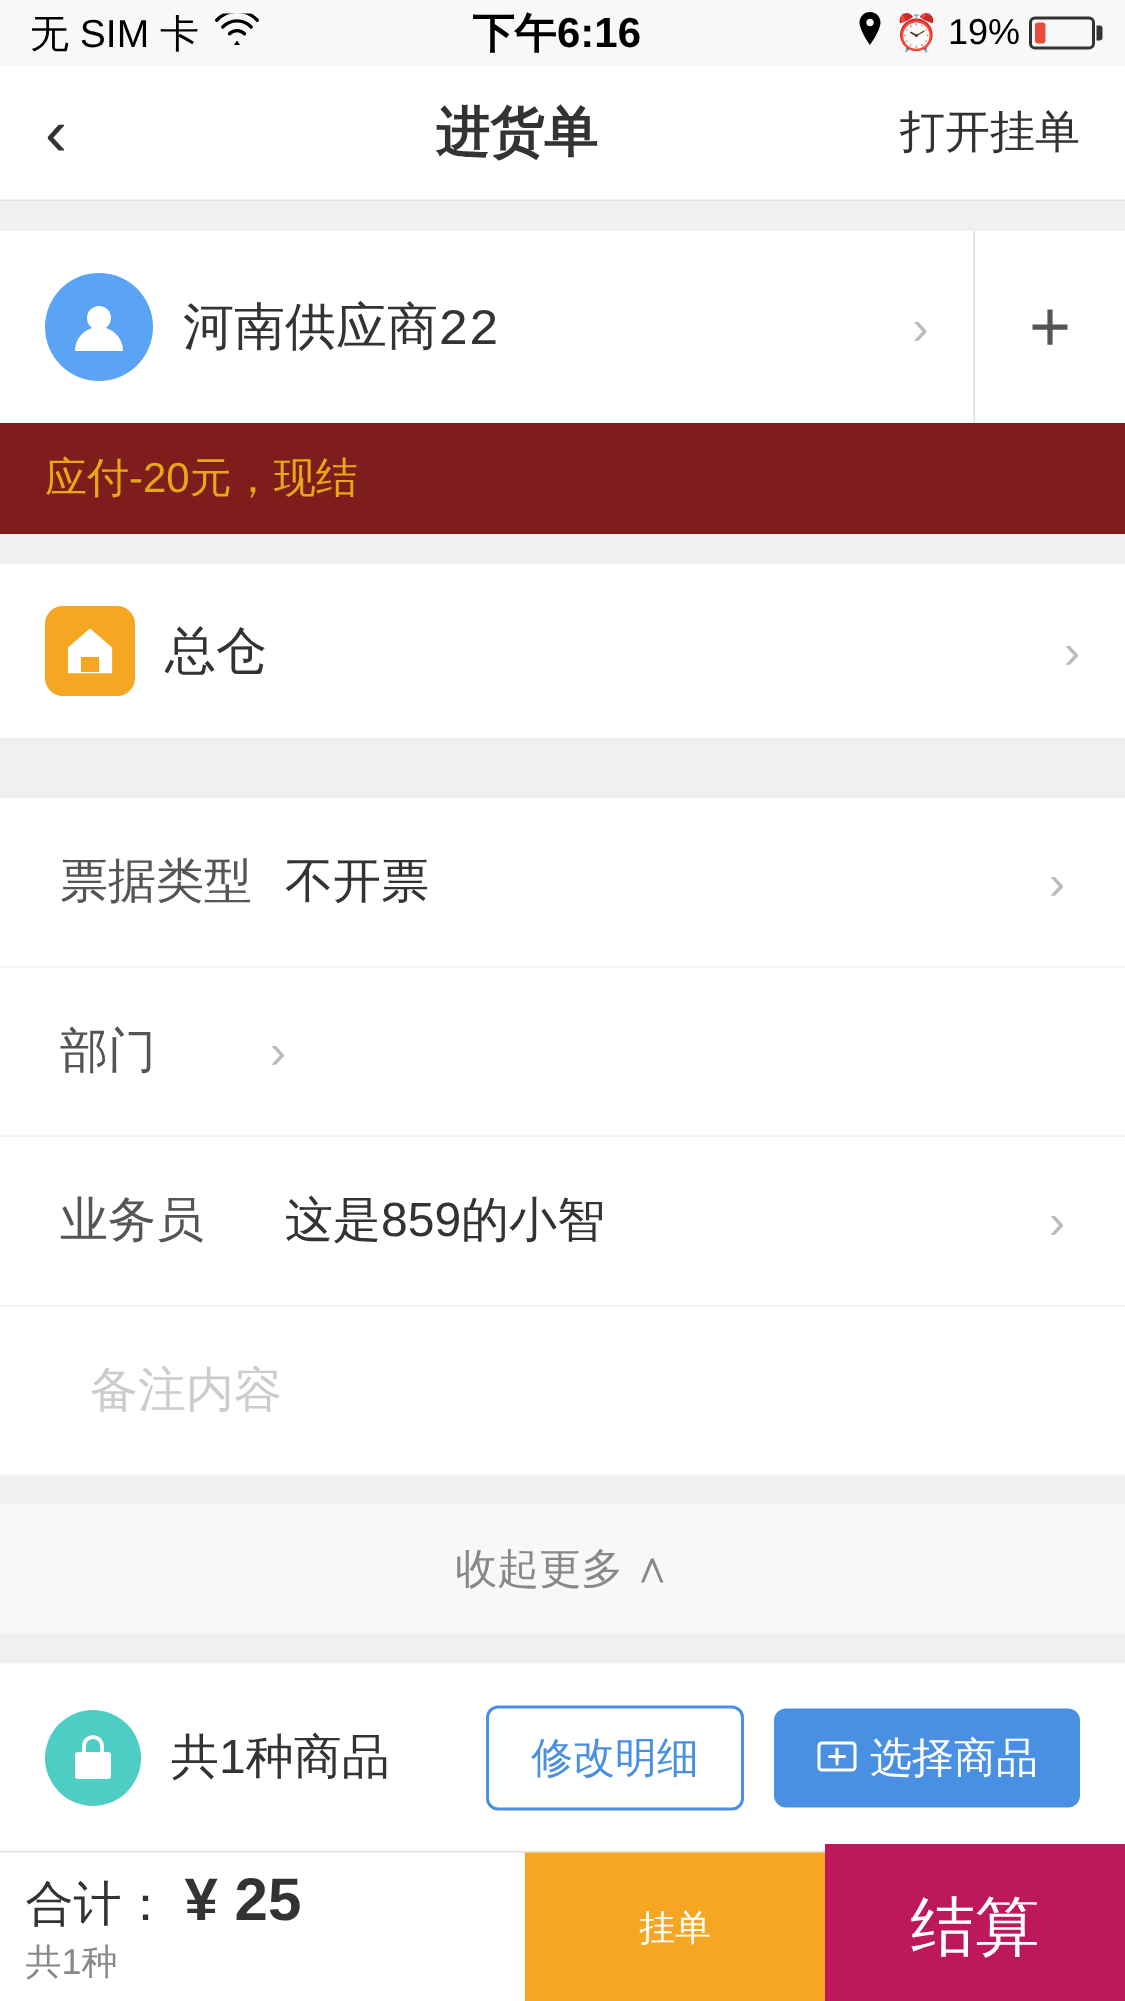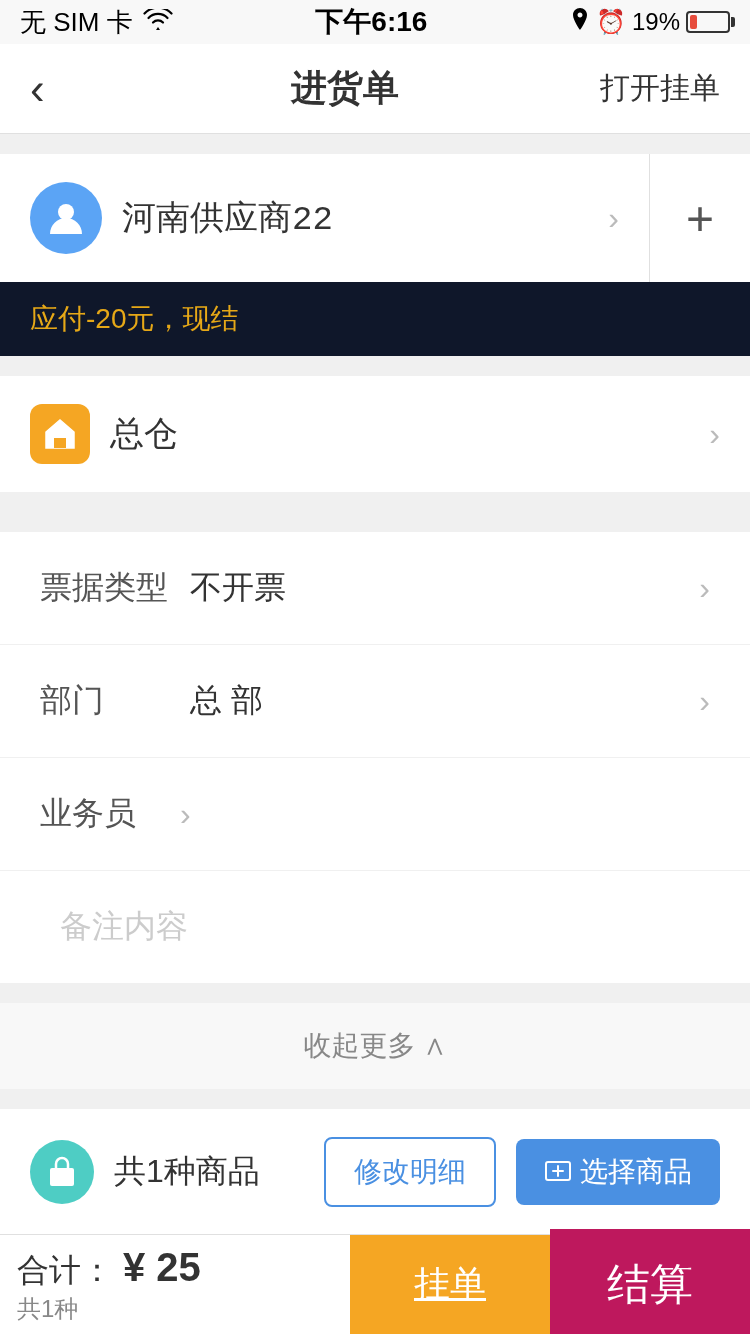--- a/index.html
+++ b/index.html
@@ -131,21 +131,21 @@
       display: flex;
       align-items: center;
       justify-content: center;
       font-size: 48px;
       color: #555;
       cursor: pointer;
     }
 
     
     .warning-bar {
-      background: #0f172a;
+      background: #7f1d1d;
       padding: 18px 30px;
       font-size: 28px;
       color: #e6a817;
     }
 
     
     .warehouse-section {
       background: #fff;
       display: flex;
       align-items: center;
@@ -324,27 +324,26 @@
     .footer-total-row {
       display: flex;
       align-items: baseline;
       gap: 10px;
     }
     .btn-hang {
       width: 200px;
       height: 100px;
       background: #f5a623;
       color: #fff;
-      font-size: 36px;
+      font-size: 24px;
       display: flex;
       align-items: center;
       justify-content: center;
       cursor: pointer;
       border: none;
-      text-decoration: underline;
     }
     .btn-checkout {
       width: 200px;
       height: 112px;
       background: #be185d;
       color: #fff;
       font-size: 43px;
       display: flex;
       align-items: center;
       justify-content: center;
@@ -420,25 +419,25 @@
 <div class="section-gap"></div>
 
 <div class="form-section">
   <div class="form-row">
     <span class="form-label">票据类型</span>
     <span class="form-value">不开票</span>
     <span class="chevron-right">›</span>
   </div>
   <div class="form-row">
     <span class="form-label">部门</span>
-    <span class="form-value">总 部</span>
     <span class="chevron-right">›</span>
   </div>
   <div class="form-row">
     <span class="form-label">业务员</span>
+    <span class="form-value">这是859的小智</span>
     <span class="chevron-right">›</span>
   </div>
   <div class="form-row">
     <span class="form-placeholder">备注内容</span>
   </div>
 </div>
 
 <div class="collapse-row">收起更多 ∧</div>
 
 <div class="product-header">

